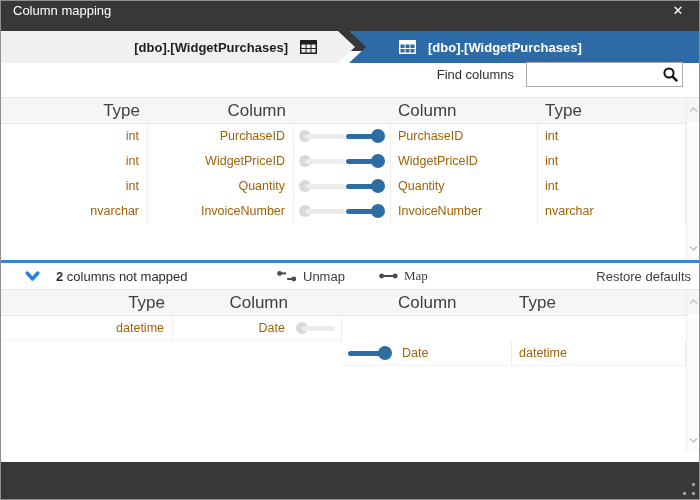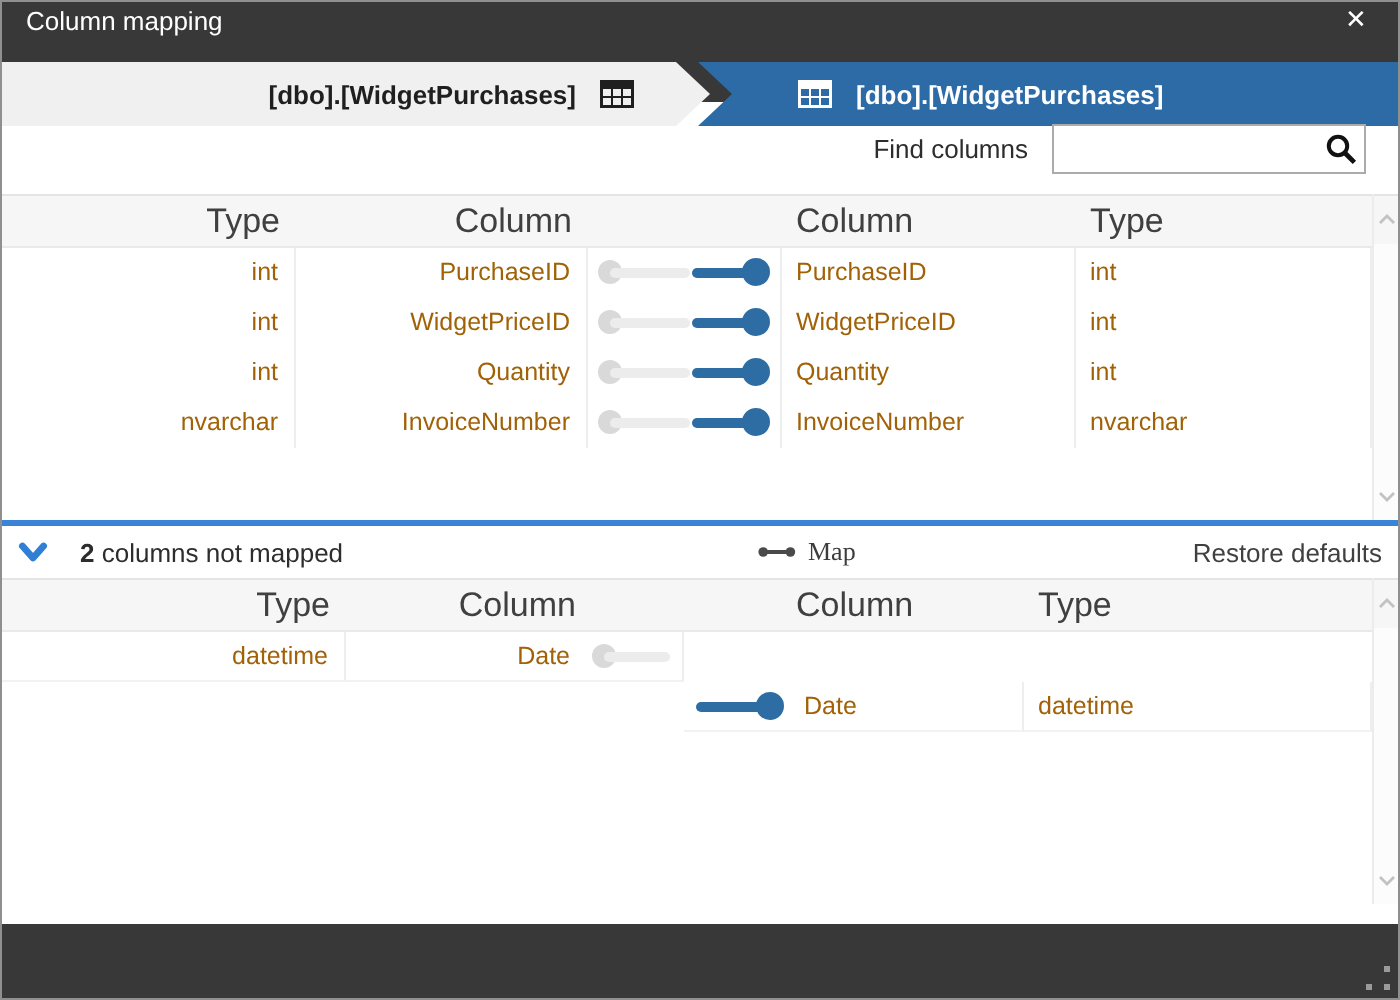--- a/index.html
+++ b/index.html
@@ -75,21 +75,21 @@
 
   
   .sbar { width:15px; border-left:1px solid #ececec; background:#fcfcfc; display:flex;
           flex-direction:column; justify-content:space-between; }
   .sb-btn { height:25px; display:flex; align-items:center; justify-content:center; }
   .sb-top { background:#f6f6f6; border-top:1px solid #e4e4e4; }
 
   
   .blue-rule { height:3px; background:#3a84d8; }
   .map-toolbar { position:relative; height:26px; background:#fff; display:flex;
-                 align-items:center; padding-left:7px; }
+                 align-items:center; padding-left:23px; }
   .chev-wrap { width:16px; height:16px; display:flex; align-items:center; justify-content:center;
                margin-right:16px; }
   .count-text { font-size:13px; color:#2d2d2d; }
   .count-num { font-weight:bold; }
   .tool-btn { position:absolute; top:0; height:26px; display:flex; align-items:center; gap:6px;
               font-size:13px; color:#3c3c3c; cursor:default; }
   .btn-unmap { left:276px; }
   .btn-map { left:378px;font-family:Liberation Serif, serif; }
   .restore { position:absolute; right:8px; top:0; height:26px; display:flex; align-items:center;
              font-size:13px; color:#404040; cursor:default; }
@@ -245,20 +245,29 @@
     <span class="chev-wrap">
       <svg width="15" height="11" viewBox="0 0 15 11">
         <path d="M2.2 2 L7.5 8 L12.8 2" fill="none" stroke="#2f7fd6" stroke-width="3.4" stroke-linecap="round" stroke-linejoin="round"></path>
       </svg>
     </span>
     <span class="count-text">
       <span class="count-num">2</span>
       <span>columns not mapped</span>
     </span>
 
+    <span class="tool-btn btn-unmap">
+      <svg width="20" height="13" viewBox="0 0 20 13">
+        <circle cx="2.6" cy="3.4" r="2.4" fill="#4a4a4a"></circle>
+        <rect x="3" y="2.4" width="6.2" height="2" fill="#4a4a4a"></rect>
+        <rect x="10.2" y="8" width="6.2" height="2" fill="#4a4a4a"></rect>
+        <circle cx="16.8" cy="9" r="2.4" fill="#4a4a4a"></circle>
+      </svg>
+      <span>Unmap</span>
+    </span>
 
     <span class="tool-btn btn-map">
       <svg width="19" height="10" viewBox="0 0 19 10">
         <circle cx="2.6" cy="5" r="2.4" fill="#4a4a4a"></circle>
         <rect x="3" y="4" width="13" height="2" fill="#4a4a4a"></rect>
         <circle cx="16.2" cy="5" r="2.4" fill="#4a4a4a"></circle>
       </svg>
       <span>Map</span>
     </span>
 

